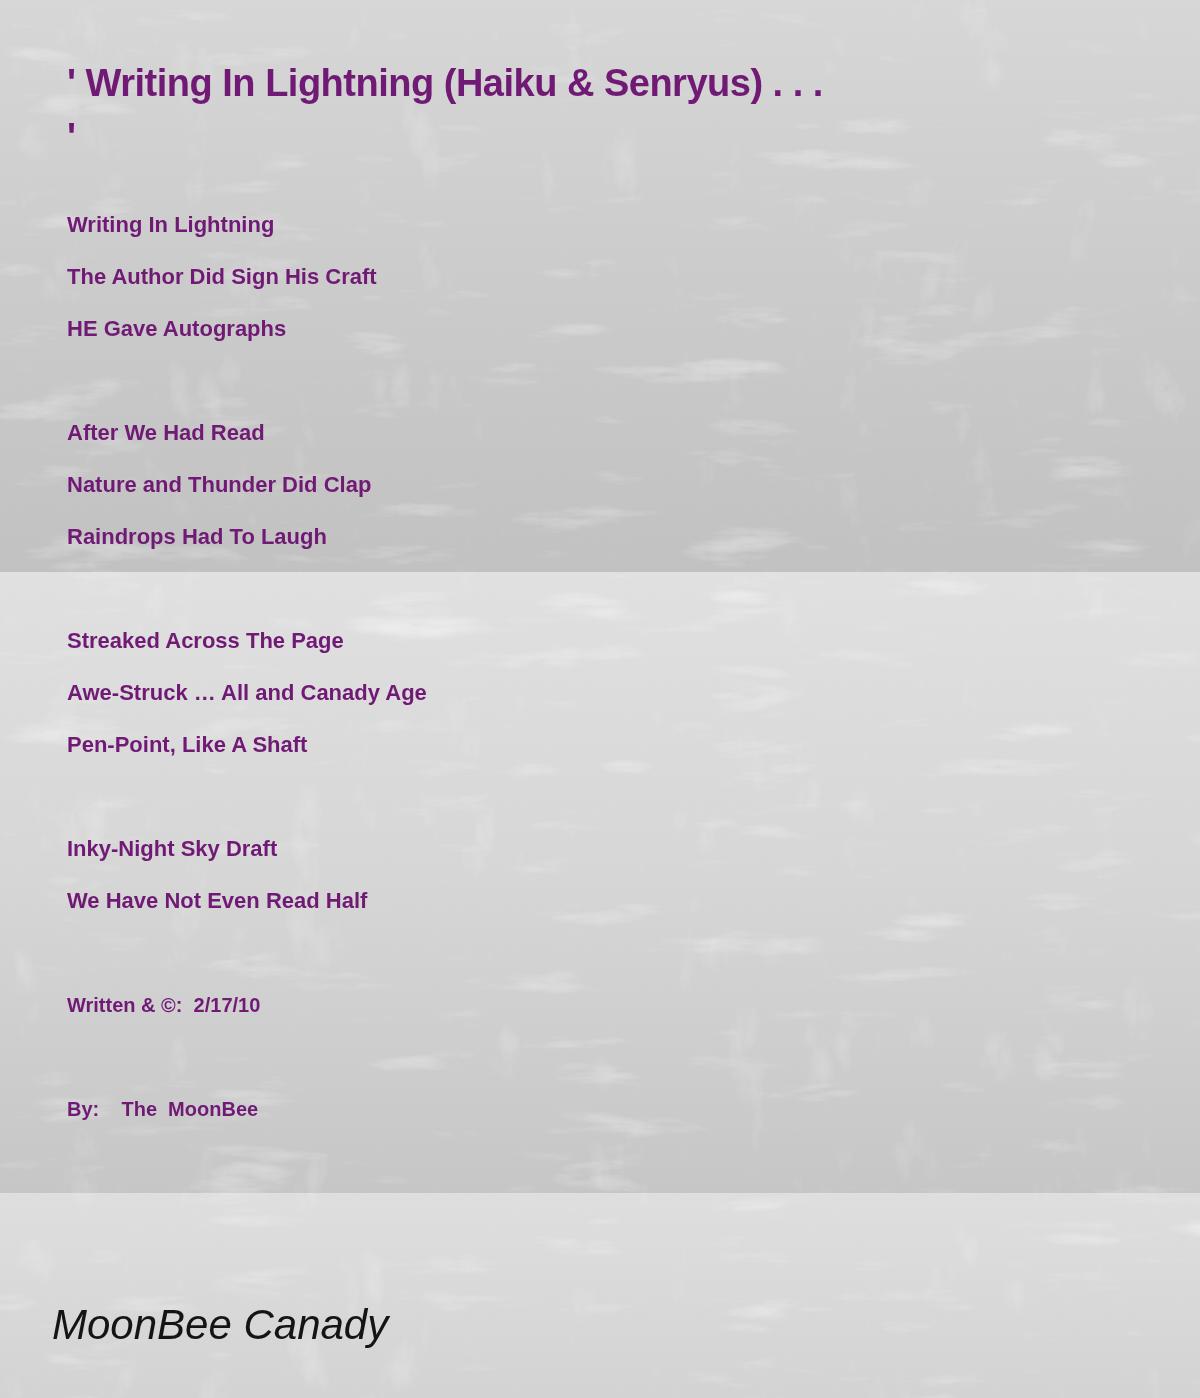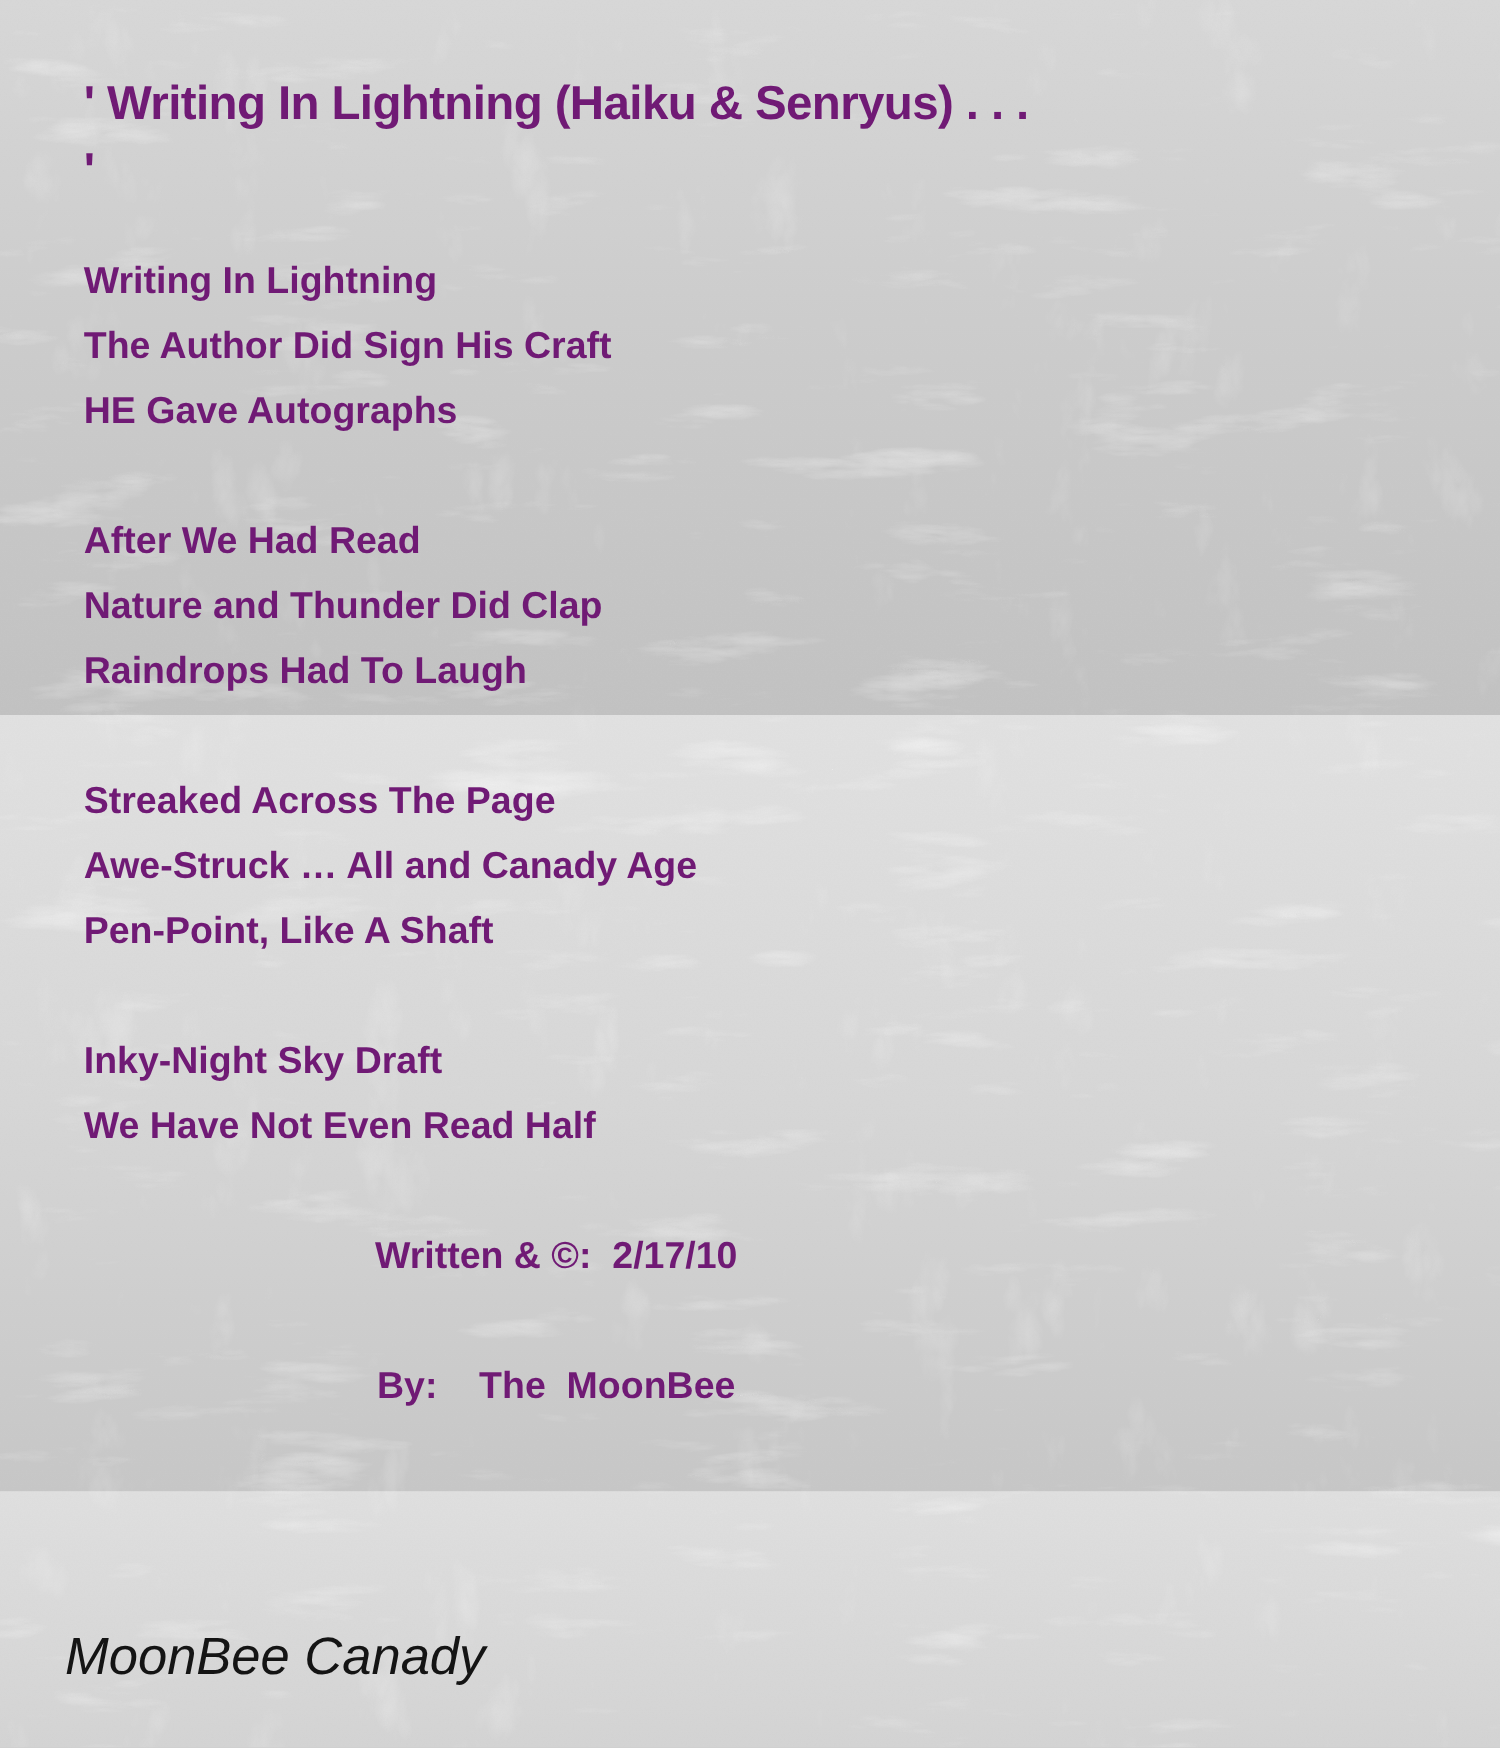--- a/index.html
+++ b/index.html
@@ -54,31 +54,30 @@
     white-space: pre;
     letter-spacing: -0.5px;
   }
   .poem {
     margin-top: 35px;
   }
   .stanza {
     margin-bottom: 52px;
   }
   .poem-line {
-    font-size: 30px;
+    font-size: 22px;
     font-weight: bold;
     line-height: 52px;
     white-space: pre;
   }
   .copyright-line, .byline {
-    font-size: 30px;
+    font-size: 20px;
     font-weight: bold;
     line-height: 52px;
     white-space: pre;
-    text-align: center;
   }
   .byline {
     margin-top: 52px;
   }
   .poet-name {
     position: absolute;
     left: 52px;
     top: 1297px;
     z-index: 5;
     font-size: 42px;

